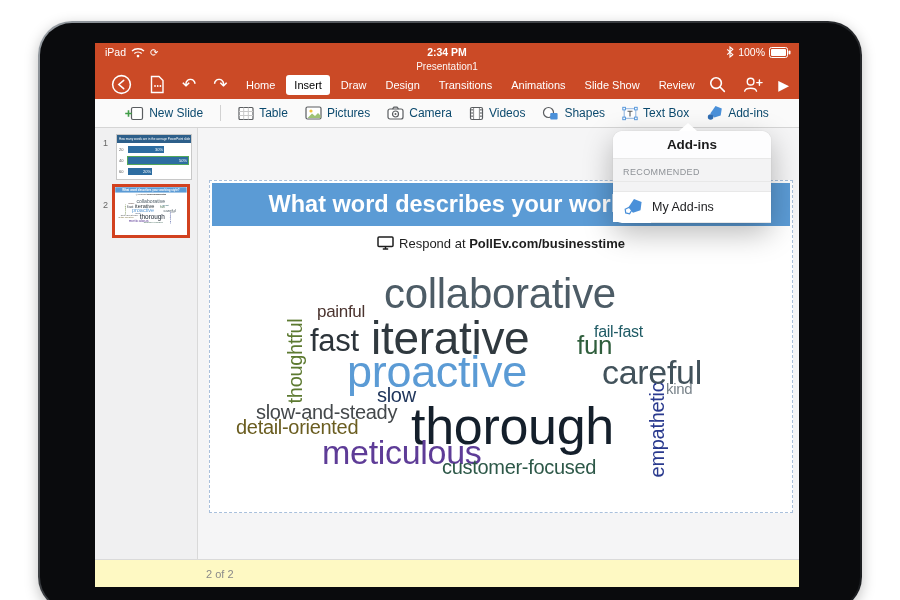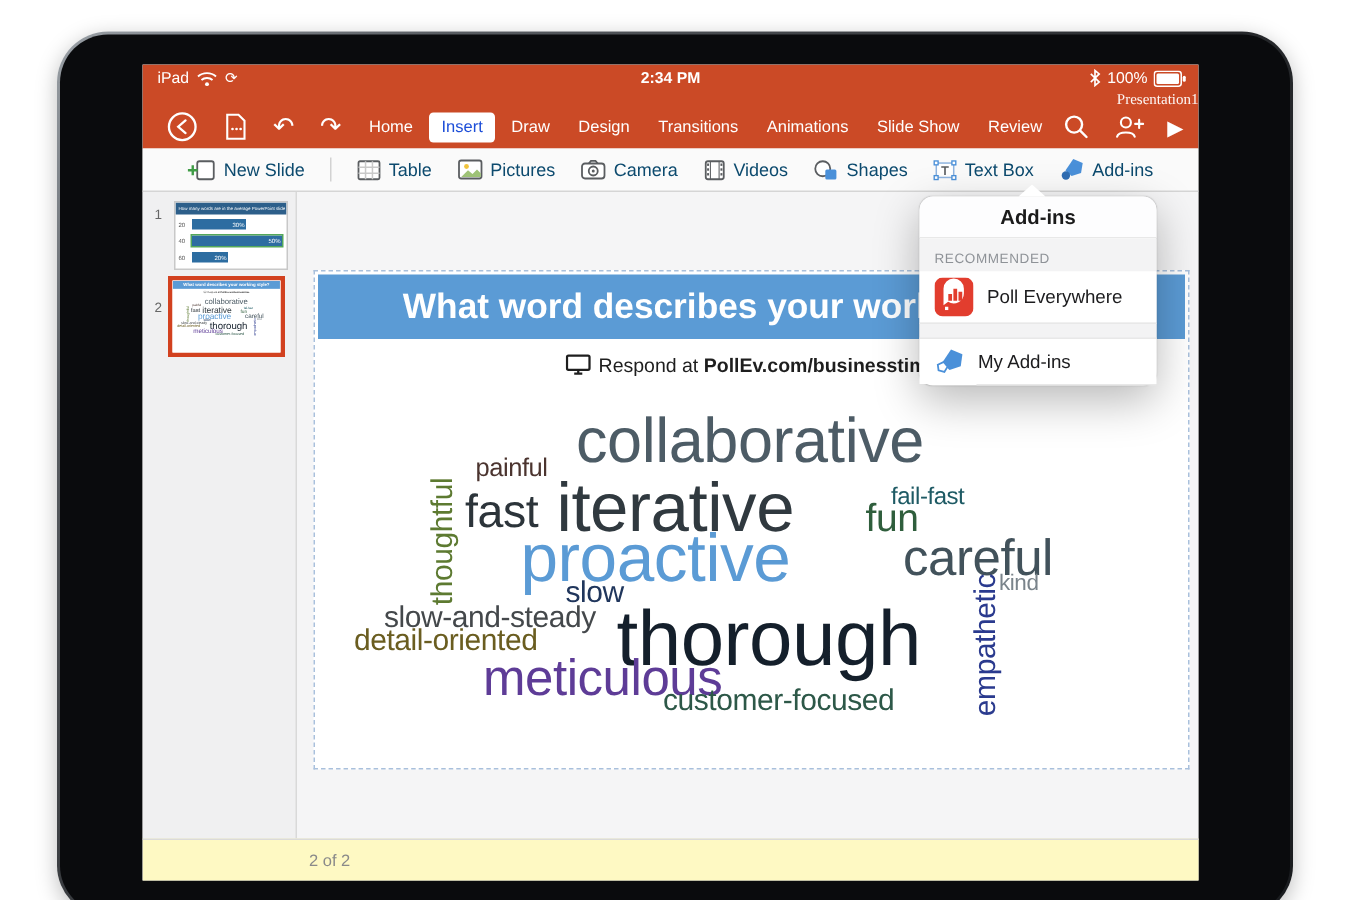--- a/index.html
+++ b/index.html
@@ -16,28 +16,28 @@
   .home-button{position:absolute;left:781px;top:279px;width:28px;height:28px;border-radius:50%;
                background:#060708;border:2px solid #44484d;}
   
   .screen{position:absolute;left:57px;top:22px;width:704px;height:544px;background:#f5f5f6;overflow:hidden;}
   
   .appheader{position:absolute;left:0;top:0;width:704px;height:56px;background:#cb4a26;}
   .statusbar{position:relative;height:17px;font-size:10.5px;color:#fff;padding-top:3px;}
   .status-left{position:absolute;left:10px;top:3px;display:flex;gap:5px;align-items:center;}
   .status-time{position:absolute;left:50%;transform:translateX(-50%);top:3px;font-weight:bold;}
   .status-right{position:absolute;right:8px;top:3px;display:flex;gap:4px;align-items:center;}
-  .doc-title{position:absolute;left:0;top:18px;width:100%;text-align:right;font-size:10px;color:rgba(255,255,255,.95);font-family:Liberation Serif, serif;}
+  .doc-title{position:absolute;left:0;top:18px;width:100%;text-align:center;font-size:10px;color:rgba(255,255,255,.95);}
   .navrow{position:absolute;left:0;top:27px;width:100%;height:29px;}
   .nav-left{position:absolute;left:16px;top:0;height:29px;display:flex;gap:17px;align-items:center;}
   .navbtn{display:flex;align-items:center;justify-content:center;color:#fff;cursor:default;}
   .glyph{font-size:17px;line-height:1;color:#fff;}
   .ribbon-tabs{position:absolute;left:143px;top:0;height:29px;display:flex;gap:3px;align-items:center;}
   .tab{font-size:11px;color:#fff;padding:4px 8px;border-radius:3px;white-space:nowrap;}
-  .tab.selected{background:#fff;color:#1d4ed8;}
+  .tab.selected{background:#fff;color:#000000;}
   .nav-right{position:absolute;right:10px;top:0;height:29px;display:flex;gap:15px;align-items:center;}
   
   .toolbar{position:absolute;left:0;top:56px;width:704px;height:28px;background:#fafafa;
            border-bottom:1px solid #d5d5d5;display:flex;align-items:center;justify-content:center;gap:17px;}
   .titem{display:flex;align-items:center;gap:5px;font-size:12px;color:#0c4a6e;white-space:nowrap;}
   .tdivider{width:1px;height:16px;background:#d2d2d2;}
   .ic{display:inline-flex;align-items:center;}
   
   .workspace{position:absolute;left:0;top:85px;width:704px;height:431px;}
   .sidebar{position:absolute;left:0;top:0;width:102px;height:431px;background:#f0f0f1;border-right:1px solid #d9d9d9;}
@@ -377,35 +377,20 @@
         <span class="notes">
           <span>Notes</span>
           <span class="up">▲</span>
         </span>
       </div>
 
       <div class="addins-panel">
         <div class="caret"></div>
         <div class="menu-title">Add-ins</div>
         <div class="menu-seclabel">RECOMMENDED</div>
-        <div id="menu-rec">
-            <div class="menu-row">
-              <span class="ic">
-                <svg width="26" height="26" viewBox="0 0 26 26">
-                  <rect width="26" height="26" rx="5.5" fill="#e23d2e"></rect>
-                  <path d="M6 7.5 a6.8 6.8 0 0 1 13.6 0 v3 a6.8 6.8 0 0 1 -10.5 5.7 L6 18.5 Z" fill="#fff"></path>
-                  <rect x="9.2" y="11" width="2.5" height="4.5" fill="#e23d2e"></rect>
-                  <rect x="12.6" y="7.5" width="2.5" height="8" fill="#e23d2e"></rect>
-                  <rect x="16" y="9.5" width="2.5" height="6" fill="#e23d2e"></rect>
-                  <rect x="7" y="19.5" width="2.2" height="2.2" fill="#fff"></rect>
-                </svg>
-              </span>
-              <span>Poll Everywhere</span>
-            </div>
-          </div>
         <div class="menu-gap"></div>
         <div id="menu-items">
             <div class="menu-row small">
               <span class="ic">
                 <svg width="20" height="19" viewBox="0 0 20 19">
                   <path d="M11 1 L18.6 4.1 L17.5 12.2 L10 14.7 L5 10 Z" fill="#4a90d9"></path>
                   <path d="M2.2 11.2 L6.2 9.3 L8.7 12.4 L6.6 15.9 L2.7 14.9 Z" fill="#fff" stroke="#4a90d9" stroke-width="1.2"></path>
                 </svg>
               </span>
               <span>My Add-ins</span>

